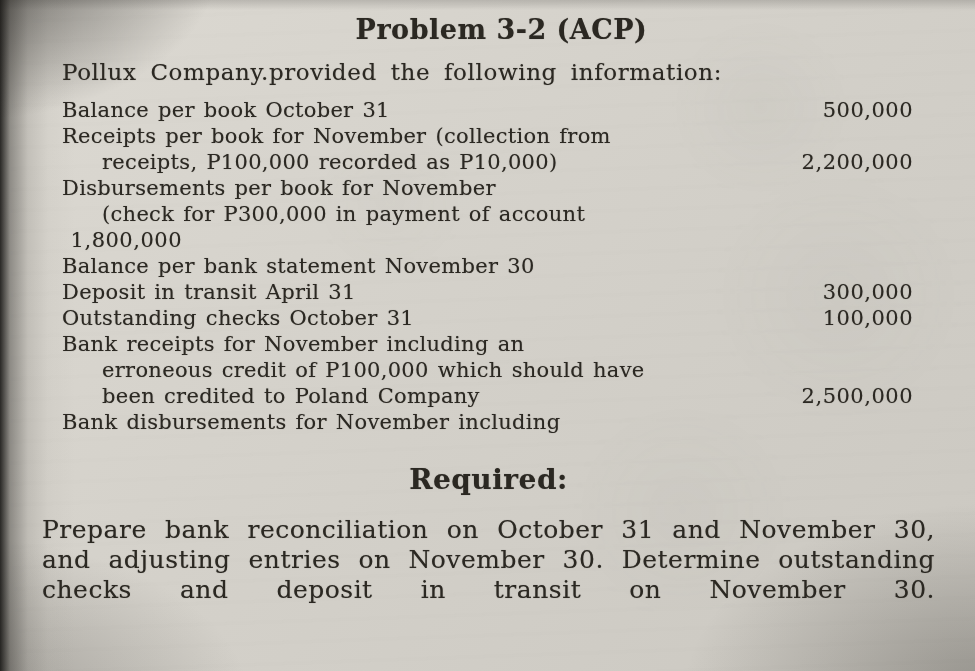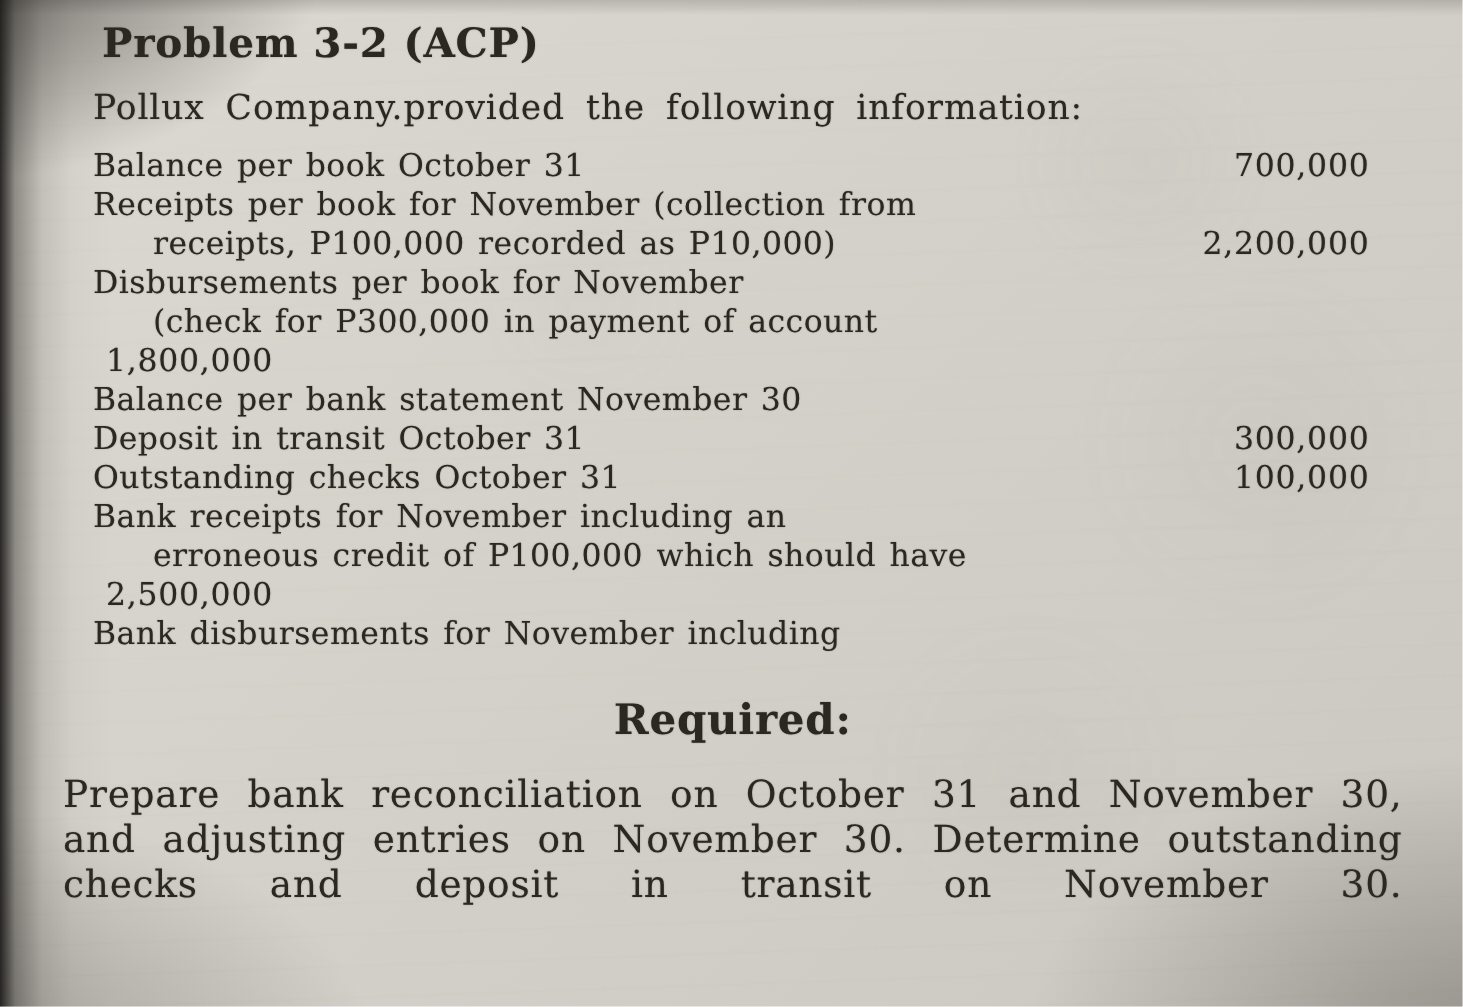--- a/index.html
+++ b/index.html
@@ -22,21 +22,21 @@
       radial-gradient(circle 160px at 70% 76%, rgba(112,116,106,0.06), transparent 70%),
       radial-gradient(circle 110px at 40% 30%, rgba(118,120,110,0.05), transparent 70%),
       repeating-linear-gradient(178deg, rgba(100,106,96,0.035) 0 2px, rgba(0,0,0,0) 2px 21px);
     filter: blur(1px);
   }
   .content {
     position: absolute; left: 42px; right: 40px; top: 10px;
     color: var(--ink, #2b2822);
     text-shadow: 0 0 1px rgba(43,40,34,0.4);
   }
-  .title { font-size: 27px; font-weight: bold; letter-spacing: .5px; margin: 4px 0 0 26px; }
+  .title { font-size: 27px; font-weight: bold; letter-spacing: .5px; margin: 4px 0 0 26px; text-align: center; }
   .intro { font-size: 23px; margin: 14px 0 0 20px; letter-spacing: .6px; word-spacing: 6px; }
   .statement { margin: 12px 22px 0 20px; font-size: 21px; }
   .line { display: flex; line-height: 26px; }
   .line.indent .txt { padding-left: 40px; }
   .txt { flex: 1 1 auto; letter-spacing: .3px; word-spacing: 2px; white-space: nowrap; }
   .amt { flex: 0 0 120px; text-align: right; letter-spacing: .5px; }
   .required-label { font-size: 28px; font-weight: bold; letter-spacing: .5px; margin-top: 28px; text-align: center; }
   .required-text {
     font-size: 25px; line-height: 30px; margin-top: 19px;
     text-align: justify; text-align-last: justify;
@@ -47,21 +47,21 @@
 <body>
 
 <div class="texture"></div>
 
 <div class="content">
   <div class="title">Problem 3-2 (ACP)</div>
   <div class="intro">Pollux Company.provided the following information:</div>
   <div class="statement">
       <div class="line">
         <span class="txt">Balance per book October 31</span>
-        <span class="amt">700,000</span>
+        <span class="amt">500,000</span>
       </div>
       <div class="line">
         <span class="txt">Receipts per book for November (collection from</span>
         <span class="amt"></span>
       </div>
       <div class="line indent">
         <span class="txt">receipts, P100,000 recorded as P10,000)</span>
         <span class="amt">2,200,000</span>
       </div>
       <div class="line">
@@ -72,36 +72,37 @@
         <span class="txt">(check for P300,000 in payment of account</span>
         <span class="amt"></span>
       </div>
       <div class="line indent">
         <span class="amt">1,800,000</span>
       </div>
       <div class="line">
         <span class="txt">Balance per bank statement November 30</span>
       </div>
       <div class="line">
-        <span class="txt">Deposit in transit October 31</span>
+        <span class="txt">Deposit in transit April 31</span>
         <span class="amt">300,000</span>
       </div>
       <div class="line">
         <span class="txt">Outstanding checks October 31</span>
         <span class="amt">100,000</span>
       </div>
       <div class="line">
         <span class="txt">Bank receipts for November including an</span>
         <span class="amt"></span>
       </div>
       <div class="line indent">
         <span class="txt">erroneous credit of P100,000 which should have</span>
         <span class="amt"></span>
       </div>
       <div class="line indent">
+        <span class="txt">been credited to Poland Company</span>
         <span class="amt">2,500,000</span>
       </div>
       <div class="line">
         <span class="txt">Bank disbursements for November including</span>
         <span class="amt"></span>
       </div>
     </div>
   <div class="required-label">Required:</div>
   <div class="required-text">Prepare bank reconciliation on October 31 and November 30, and adjusting entries on November 30. Determine outstanding checks and deposit in transit on November 30.</div>
 </div>

